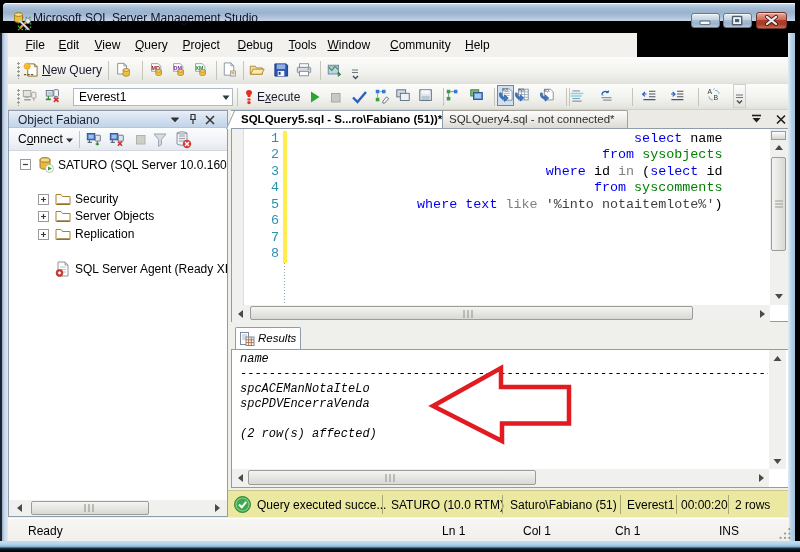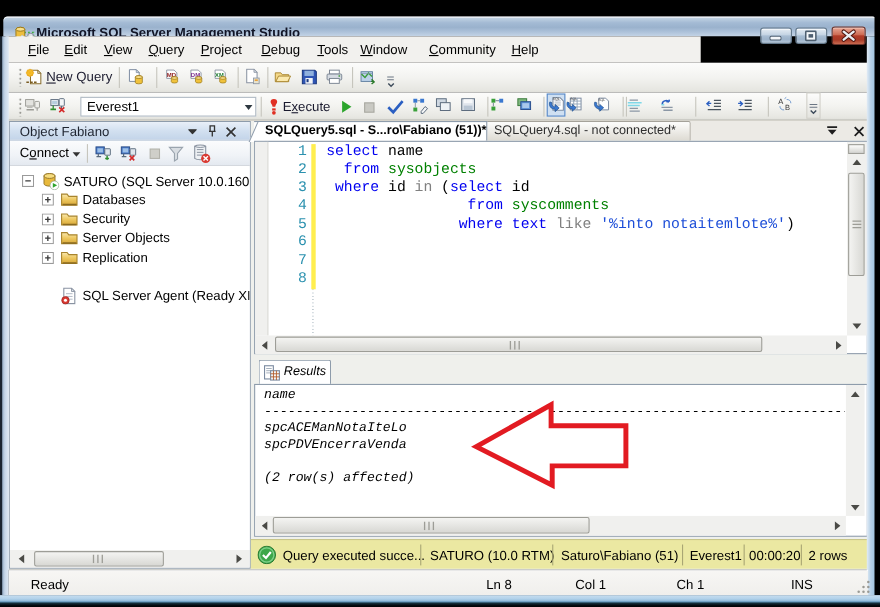--- a/index.html
+++ b/index.html
@@ -1,24 +1,24 @@
 <!DOCTYPE html>
 <html><head>
 <meta charset="utf-8">
 <style>
   * { margin:0; padding:0; box-sizing:border-box; }
   html,body { width:800px; height:552px; overflow:hidden; background:#000; }
   body { font-family:"Liberation Sans", sans-serif; position:relative; }
   .abs { position:absolute; }
   
   #win { position:absolute; left:0; top:0; width:800px; height:552px; background:#000; border-radius:6px 6px 0 0; }
-  #titlebar { position:absolute; left:3px; top:15px; width:794px; height:18px;
+  #titlebar { position:absolute; left:3px; top:3px; width:794px; height:18px;
     border-radius:4px 4px 0 0;
     background:linear-gradient(180deg,#eef3f8 0%,#bdcfe1 10%,#a3bad4 32%,#9ab2cd 55%,#abc0d8 75%,#c4d4e6 100%);
-    box-shadow:inset 0 1px 0 #f5f8fb;font-weight:bold; }
+    box-shadow:inset 0 1px 0 #f5f8fb; }
   #title-text { position:absolute; left:30px; top:8px; font-size:12px; color:#101426; letter-spacing:0px; }
   
   .wbtn { position:absolute; top:10px; height:15px; border:1px solid #64798c; border-radius:3px;
     background:linear-gradient(180deg,#e6edf4 0%,#c3d3e3 45%,#a9bed3 50%,#9db3ca 75%,#b6c8da 100%);
     box-shadow:inset 0 1px 0 rgba(255,255,255,0.7); }
   #btn-close { left:753px; top:9px; width:31px; height:17px; border:1px solid #6e352c;
     background:linear-gradient(180deg,#e8a896 0%,#cd6a52 45%,#b23c28 50%,#a83a26 75%,#c96a50 100%);
     box-shadow:inset 0 1px 0 rgba(255,230,220,0.55); }
   
   #menubar { position:absolute; left:5px; top:33px; width:632px; height:24px; background:#f2f1ee; }
@@ -359,38 +359,20 @@
           <path d="M3 5.5 h5" stroke="#3a3a3a" stroke-width="1.2"></path>
         </svg>
       <svg class="abs" style="left:28px;top:0px" width="17" height="17" viewBox="0 0 17 17">
         <path d="M3 4 a5 2.2 0 0 1 10 0 v7 a5 2.2 0 0 1 -10 0 z" fill="#e8b93c" stroke="#97772a" stroke-width="0.9"></path>
         <ellipse cx="8" cy="4" rx="5" ry="2.2" fill="#f6dc7e" stroke="#97772a" stroke-width="0.9"></ellipse>
         <circle cx="12.5" cy="12.5" r="4" fill="#fff" stroke="#8aa48a" stroke-width="0.6"></circle>
         <path d="M11 10.4 L15 12.5 L11 14.6 z" fill="#2ea52e"></path>
       </svg>
       <span class="abs" style="left:49px;top:2px;font-size:12px;color:#000;white-space:nowrap">SATURO (SQL Server 10.0.1600</span>
     </div>
-    <div class="treerow" style="top:22px">
-        <svg class="abs plus" style="left:29px;top:3px" width="11" height="11">
-          <rect x="0.5" y="0.5" width="10" height="10" fill="#fff" stroke="#9a9a9a"></rect>
-          <path d="M3 5.5 h5 M5.5 3 v5" stroke="#3a3a3a" stroke-width="1.2"></path>
-        </svg>
-        <svg class="abs" style="left:46px;top:1px" width="16" height="14" viewBox="0 0 16 14">
-          <defs>
-            <linearGradient id="fg" x1="0" y1="0" x2="0" y2="1">
-              <stop offset="0" stop-color="#f9e9b0"></stop>
-              <stop offset="0.5" stop-color="#eec860"></stop>
-              <stop offset="1" stop-color="#d8a838"></stop>
-            </linearGradient>
-          </defs>
-          <path d="M1 2.5 h5 l1.5 2 h7.5 v8 h-14 z" fill="url(#fg)" stroke="#a8842d" stroke-width="1"></path>
-          <path d="M2 12 h12.5" stroke="#8a6a20" stroke-width="1.4"></path>
-        </svg>
-        <span class="abs" style="left:66px;top:1px;font-size:12px;color:#000">Databases</span>
-      </div>
     <div class="treerow" style="top:39.5px">
         <svg class="abs plus" style="left:29px;top:3px" width="11" height="11">
           <rect x="0.5" y="0.5" width="10" height="10" fill="#fff" stroke="#9a9a9a"></rect>
           <path d="M3 5.5 h5 M5.5 3 v5" stroke="#3a3a3a" stroke-width="1.2"></path>
         </svg>
         <svg class="abs" style="left:46px;top:1px" width="16" height="14" viewBox="0 0 16 14">
           <path d="M1 2.5 h5 l1.5 2 h7.5 v8 h-14 z" fill="url(#fg)" stroke="#a8842d" stroke-width="1"></path>
           <path d="M2 12 h12.5" stroke="#8a6a20" stroke-width="1.4"></path>
         </svg>
         <span class="abs" style="left:66px;top:1px;font-size:12px;color:#000">Security</span>
@@ -464,25 +446,25 @@
 
   <div class="abs" style="left:0;top:18px;width:558px;height:194px;background:#fff;border:1px solid #8e9cab;">
 
     <div class="abs" style="left:0;top:0;width:12px;height:176px;background:#f0f0ee;border-right:1px solid #dcdcd8;"></div>
 
     <div class="abs" style="left:14px;top:1.5px;width:33px;font-family:'Liberation Mono',monospace;font-size:13.4px;line-height:16.5px;color:#2b91af;text-align:right;">1<br>2<br>3<br>4<br>5<br>6<br>7<br>8</div>
 
     <div class="abs" style="left:51px;top:2px;width:4px;height:132px;background:#ffee4e;"></div>
     <div class="abs" style="left:52px;top:134px;width:1px;height:42px;background-image:linear-gradient(180deg,#93a5b1 0 1px,transparent 1px 3px);background-size:1px 3px;"></div>
 
-    <pre class="abs" style="left:64.5px;top:1.5px;font-family:'Liberation Mono',monospace;font-size:13.4px;line-height:16.5px;color:#000;"><span style="color:#0000f0">select</span> name
+    <pre class="abs" style="left:64.5px;top:1.5px;font-family:'Liberation Mono',monospace;font-size:13.4px;line-height:16.5px;color:#000;text-align:right;"><span style="color:#0000f0">select</span> name
   <span style="color:#0000f0">from</span> <span style="color:#008000">sysobjects</span>
  <span style="color:#0000f0">where</span> id <span style="color:#808080">in</span> (<span style="color:#0000f0">select</span> id
                 <span style="color:#0000f0">from</span> <span style="color:#008000">syscomments</span>
-               <span style="color:#0000f0">where</span> <span style="color:#0000f0">text</span> <span style="color:#808080">like</span> <span style="color:#1d4ed8">'%into notaitemlote%'</span>)</pre>
+               <span style="color:#0000f0">where</span> <span style="color:#0000f0">text</span> <span style="color:#808080">like</span> <span style="color:#404040">'%into notaitemlote%'</span>)</pre>
 
     <div class="abs" style="left:538px;top:0;width:18px;height:176px;background:#f0f0ee;">
       <div class="abs" style="left:1px;top:2px;width:15px;height:9px;background:linear-gradient(180deg,#fdfdfc,#d4d4d0);border:1px solid #9d9d97;"></div>
       <svg class="abs" style="left:2px;top:13px" width="14" height="12">
           <path d="M7 3 L11 8 L3 8 z" fill="#4a4a46"></path>
         </svg>
       <div class="abs" style="left:1px;top:28px;width:15px;height:94px;background:linear-gradient(90deg,#f4f4f2,#d8d8d4);border:1px solid #9d9d97;border-radius:2px;"></div>
       <svg class="abs" style="left:4px;top:70px" width="10" height="14">
           <path d="M1 2 h8 M1 5 h8 M1 8 h8" stroke="#9d9d97" stroke-width="1.2"></path>
         </svg>
@@ -570,21 +552,21 @@
   <div class="tsep" style="left:448px;top:4px;height:19px;background:#a9a674"></div>
   <span class="stxt" style="left:453px;top:7px">00:00:20</span>
   <div class="tsep" style="left:500px;top:4px;height:19px;background:#a9a674"></div>
   <span class="stxt" style="left:507px;top:7px">2 rows</span>
 </div>
 <div id="lstrip"></div>
 <div id="rstrip"></div>
 <div id="rblack"></div>
 <div id="ready">
   <span class="stxt" style="left:20px">Ready</span>
-  <span class="stxt" style="left:434px">Ln 8</span>
+  <span class="stxt" style="left:434px">Ln 1</span>
   <span class="stxt" style="left:515px">Col 1</span>
   <span class="stxt" style="left:607px">Ch 1</span>
   <span class="stxt" style="left:711px">INS</span>
   <svg class="abs" style="left:768px;top:8px" width="18" height="14" viewBox="0 0 18 16">
     <g fill="#9a9a94">
         <circle cx="14" cy="2.5" r="1.3"></circle>
         <circle cx="14" cy="7.5" r="1.3"></circle>
         <circle cx="14" cy="12.5" r="1.3"></circle>
         <circle cx="9" cy="7.5" r="1.3"></circle>
         <circle cx="9" cy="12.5" r="1.3"></circle>

